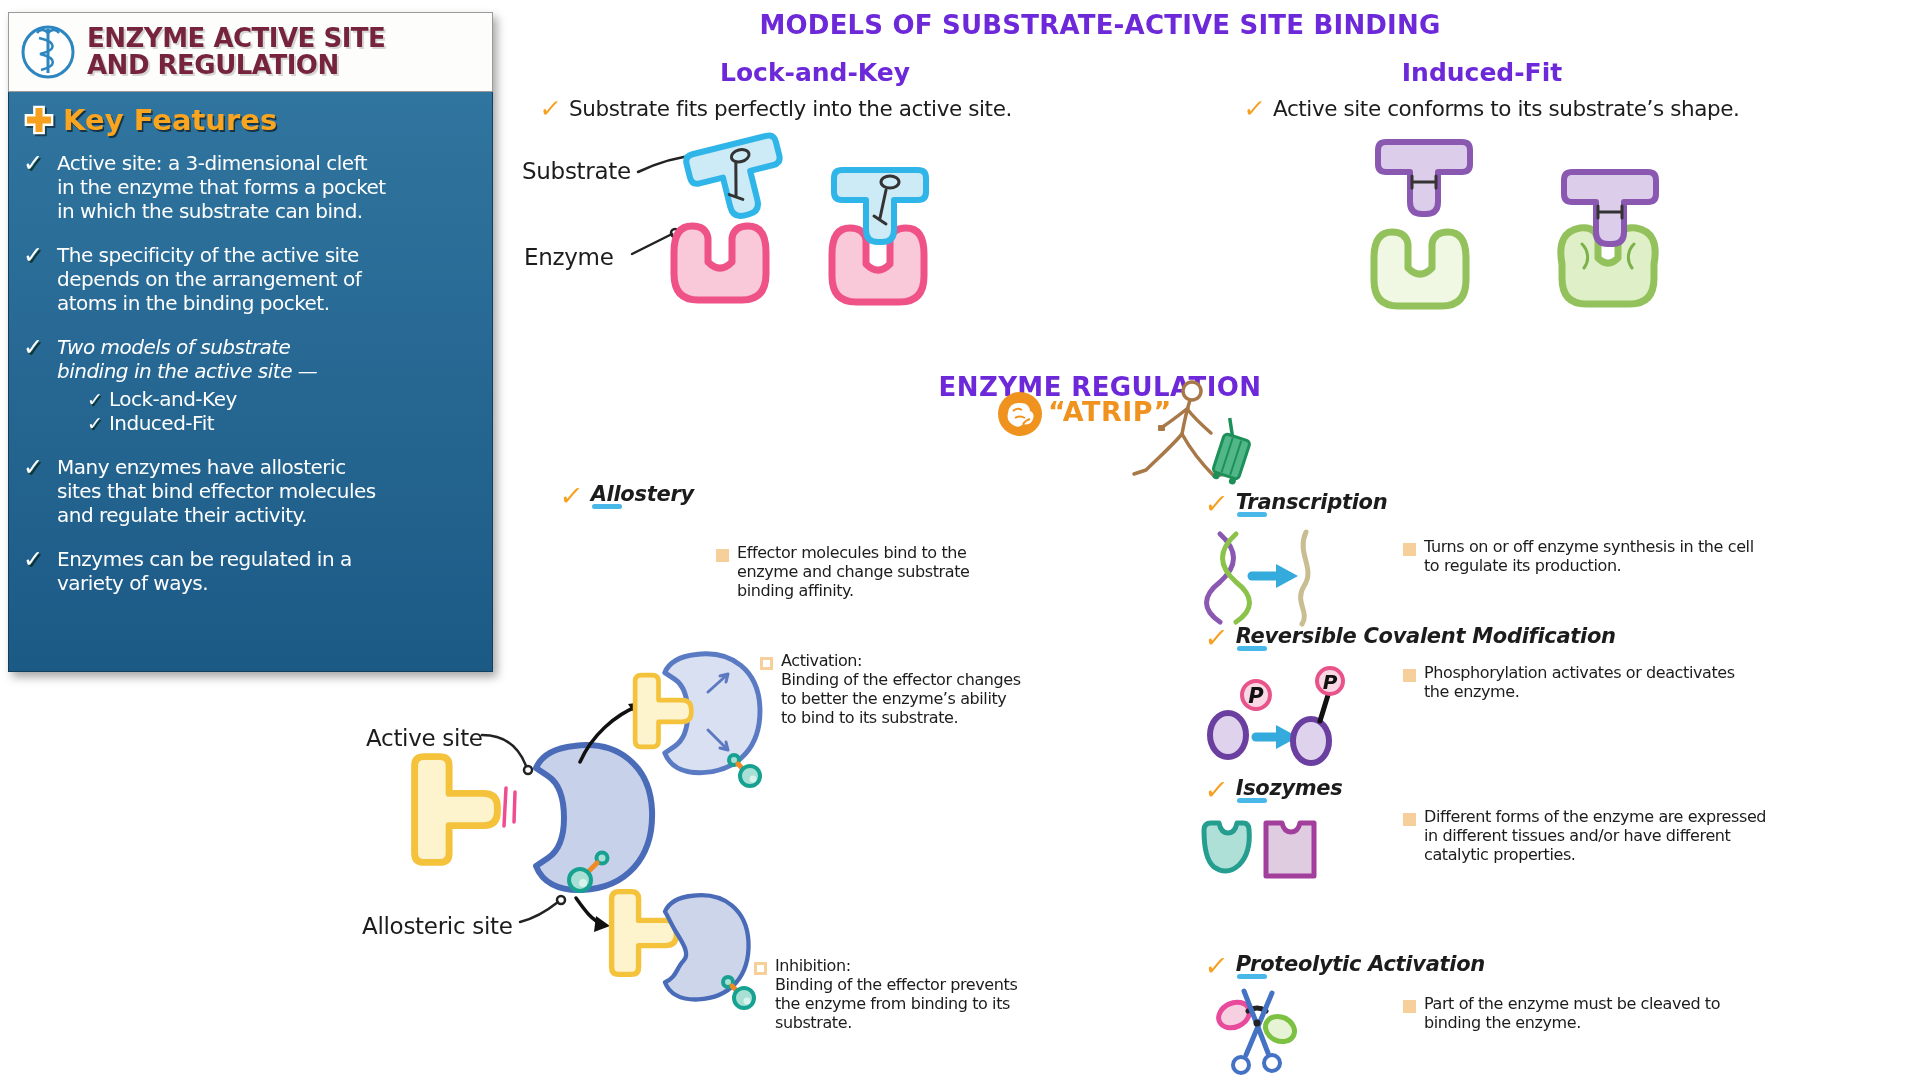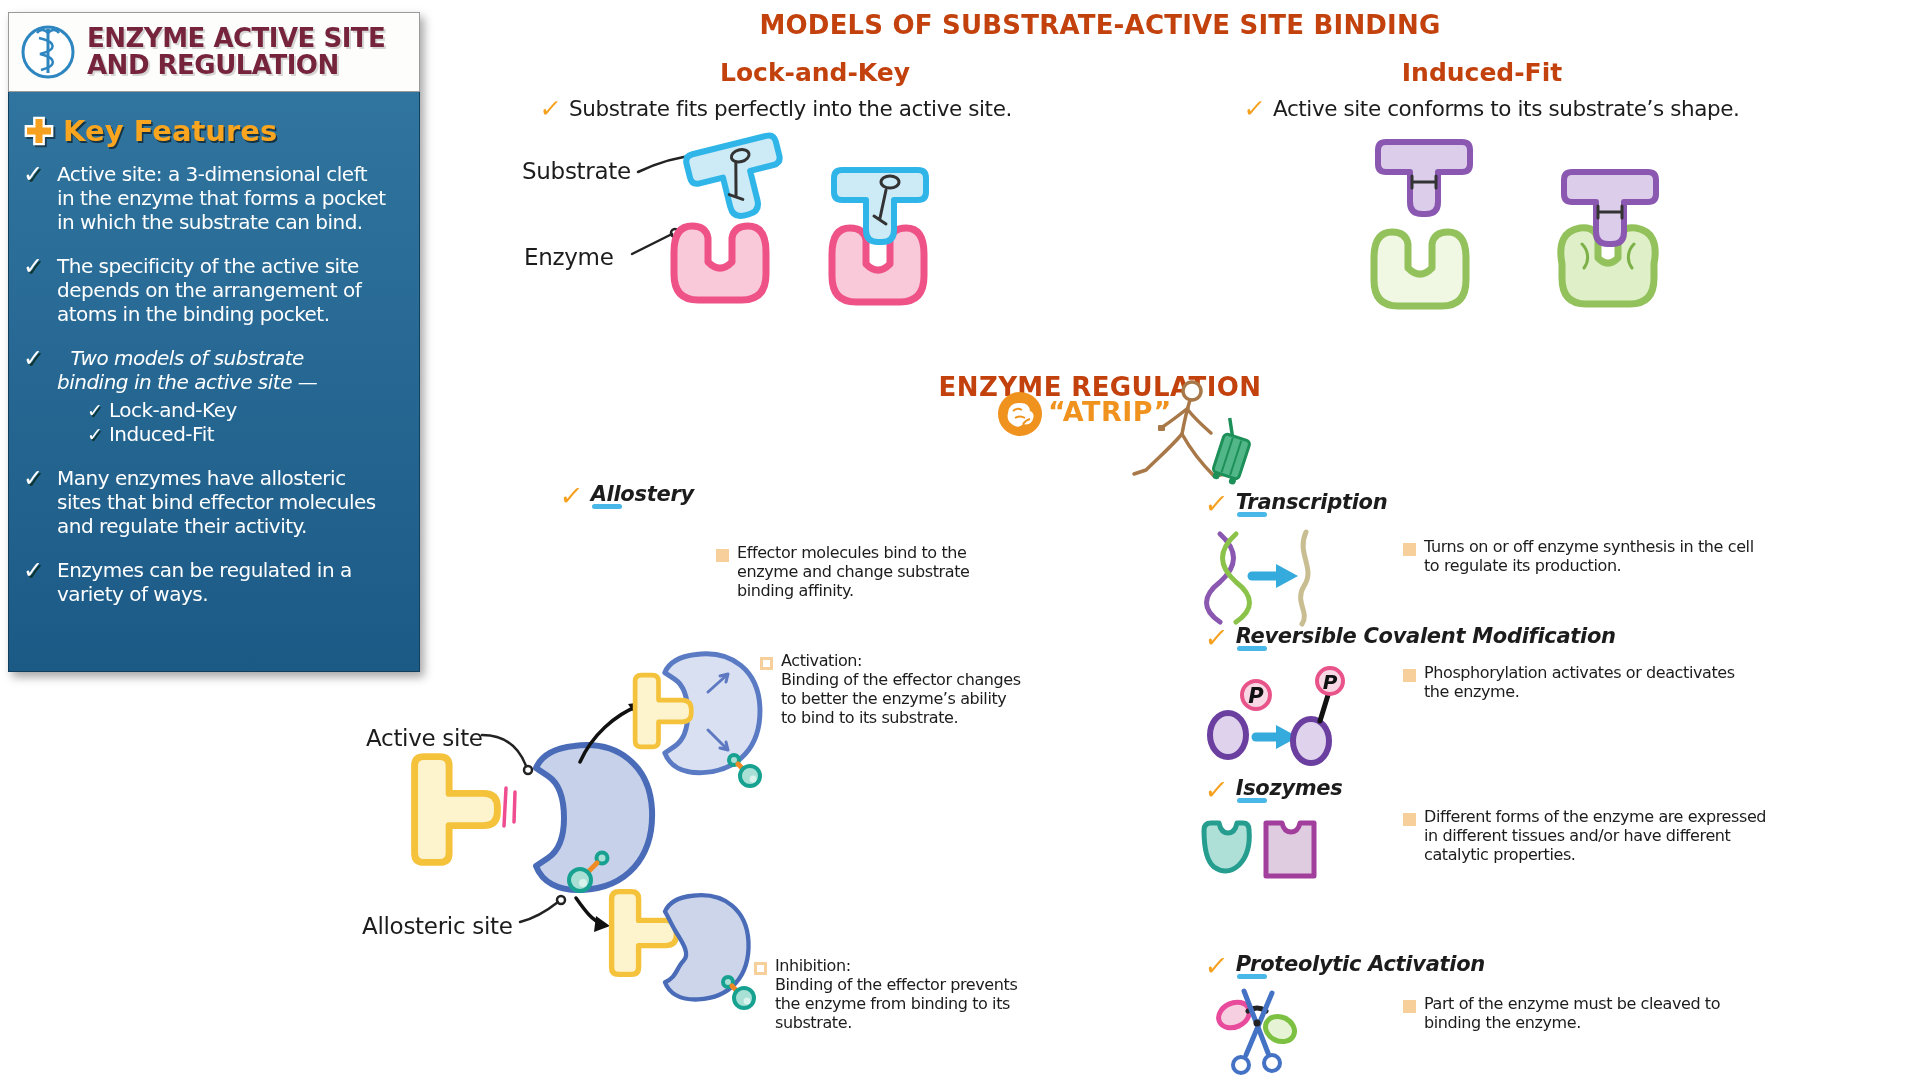--- a/index.html
+++ b/index.html
@@ -3,42 +3,42 @@
 <meta charset="utf-8">
 <style>
   * { margin:0; padding:0; box-sizing:border-box; }
   body { background:#ffffff; }
   .page { position:relative; width:1920px; height:1081px; background:#fff;
           font-family:"DejaVu Sans", sans-serif; color:#1c1c1c; overflow:hidden; }
   .abs { position:absolute; }
   .pre { white-space:pre-line; }
 
   
-  .sidebar { left:8px; top:12px; width:412px; box-shadow:4px 5px 9px rgba(0,0,0,.35); }
+  .sidebar { left:8px; top:12px; width:485px; box-shadow:4px 5px 9px rgba(0,0,0,.35); }
   .sb-header { background:#fdfdfb; border:1px solid #9a9a9a; height:80px;
                display:flex; align-items:center; gap:10px; padding:6px 10px; }
   .sb-title { font-size:26px; font-weight:bold; color:#76233c; line-height:1.05;
               letter-spacing:-0.5px; text-shadow:2px 2px 0 #d6d6d6; }
   .sb-body { background:linear-gradient(#30759f,#1c5a86); border:1px solid #123f5e;
-             border-top:none; padding:20px 12px 14px 14px; height:580px; }
+             border-top:none; padding:9px 12px 14px 14px; height:580px; }
   .kf-row { display:flex; align-items:center; gap:8px; margin:2px 0 14px 0; }
   .kf-label { color:#f9a51f; font-weight:bold; font-size:29px;
               text-shadow:1.5px 1.5px 0 rgba(0,0,0,.55); }
   .kf-item { display:flex; gap:8px; margin-bottom:20px; }
   .kf-check { color:#fff; font-size:24px; font-weight:bold; line-height:1;
               text-shadow:2px 2px 0 rgba(5,35,15,.75); flex:0 0 26px; }
   .kf-text { color:#fff; font-size:20px; line-height:1.2; letter-spacing:-0.5px; }
   .kf-sub { margin:4px 0 0 30px; }
   .kf-subrow { display:flex; gap:6px; align-items:center; }
   .kf-subcheck { color:#fff; font-size:19px; font-weight:bold;
                  text-shadow:1.5px 1.5px 0 rgba(5,35,15,.75); }
-  .italic { font-style:italic;text-align:center; }
+  .italic { font-style:italic; }
 
   
-  .magenta { color:#c2410c; font-weight:bold; }
+  .magenta { color:#6d28d9; font-weight:bold; }
   .main-title { font-size:26px; text-align:center; letter-spacing:.2px; }
   .model-heading { font-size:25px; text-align:center; }
   .reg-title { font-size:26px; text-align:center; letter-spacing:.4px;margin-top:20px; }
   .hw { font-size:16px; line-height:1.18; letter-spacing:-0.4px; }
   .point-row { display:flex; gap:8px; align-items:flex-start; }
   .check-orange { color:#f5a01e; font-weight:bold; font-size:25px; line-height:1;
                   transform:skewX(-8deg); flex:0 0 auto; }
   .hw-heading { font-size:21px; font-style:italic; font-weight:600; position:relative;
                 letter-spacing:-0.3px; }
   .hw-heading::after { content:""; position:absolute; left:1px; bottom:-3px;

